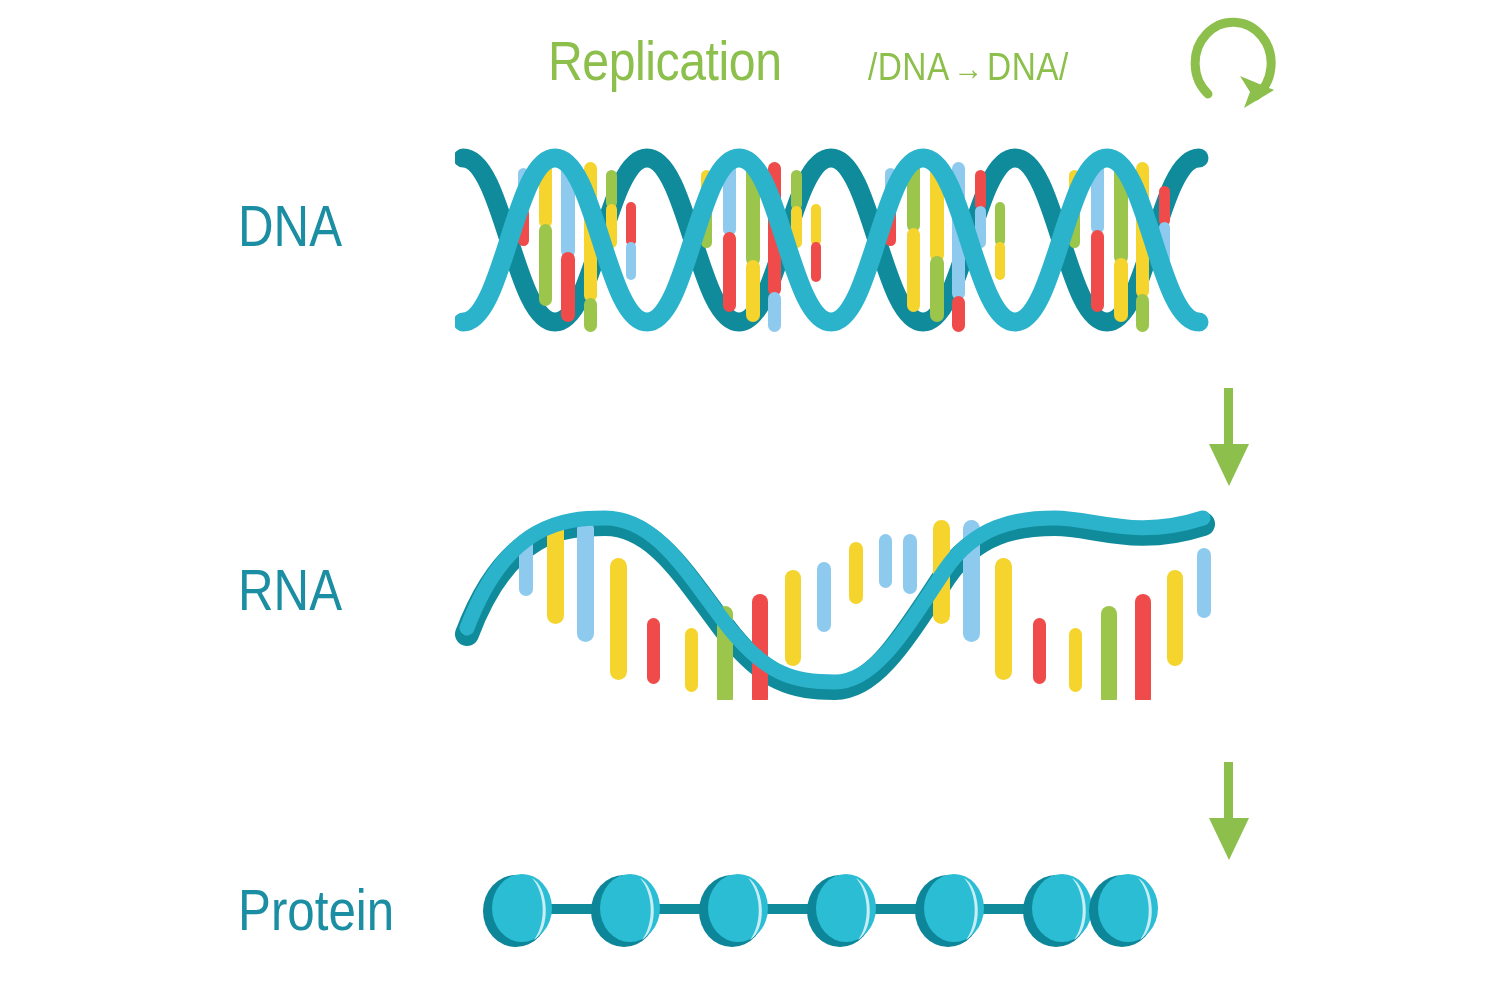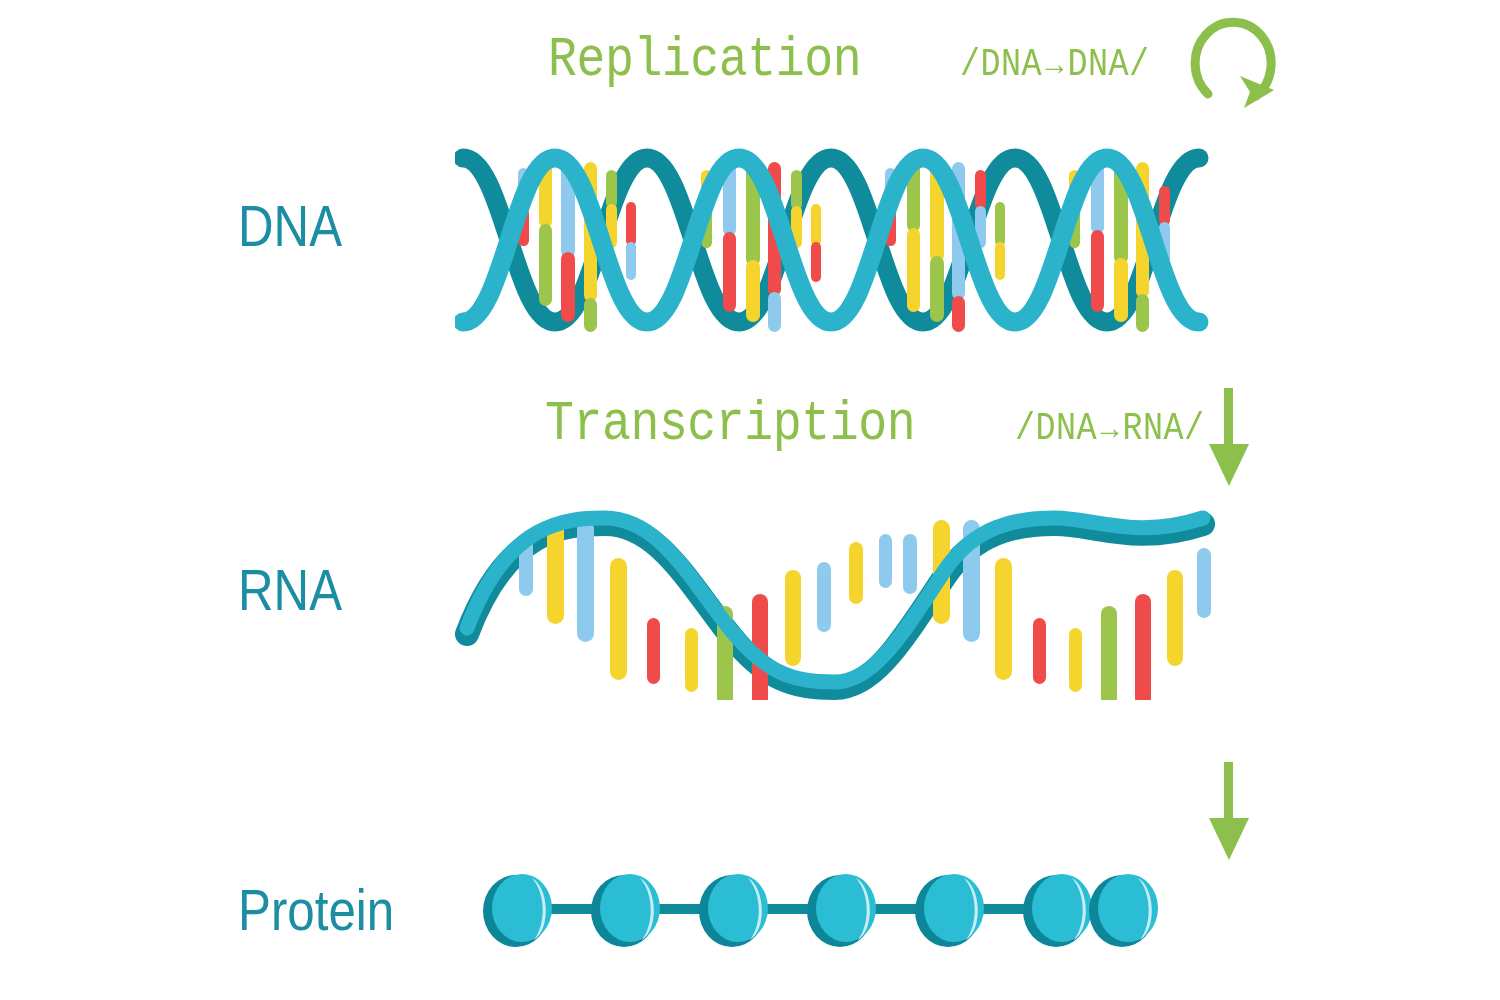--- a/index.html
+++ b/index.html
@@ -15,21 +15,20 @@
     overflow: hidden;
     font-family: "Liberation Sans", sans-serif;
   }
 
   
   .step-row {
     position: absolute;
     display: flex;
     align-items: baseline;
     white-space: nowrap;
-    font-family: Liberation Mono, monospace;
   }
   .step-name {
     color: #8CBF4B;
     font-size: 56px;
     font-weight: 400;
     letter-spacing: -0.5px;
     transform: scaleX(0.86);
     transform-origin: left center;
   }
   .step-formula {
@@ -203,27 +202,20 @@
                C 140 18, 152 182, 192 182
                C 232 182, 244 18, 284 18
                C 324 18, 336 182, 376 182
                C 416 182, 428 18, 468 18
                C 508 18, 520 182, 560 182
                C 600 182, 612 18, 652 18
                C 692 18, 704 182, 744 182" fill="none" stroke="#2BB3CC" stroke-width="19" stroke-linecap="round"></path>
     </g>
   </svg>
 
-  <div class="step-row" style="left:545px; top:392px;">
-    <span class="step-name">Transcription</span>
-    <span style="display:inline-block;width:40px"></span>
-    <span class="step-formula">
-      <span>/DNA</span><span class="arrow-glyph">→</span><span>RNA/</span>
-    </span>
-  </div>
 
   <svg class="gfx" style="left:1203px; top:388px;" width="52" height="98" viewBox="0 0 52 98">
     <rect x="21" y="0" width="9" height="62" fill="#8CBF4B"></rect>
     <path d="M 6 56 L 46 56 L 26 98 Z" fill="#8CBF4B"></path>
   </svg>
 
   <div class="mol-label" style="left:238px; top:556px;">RNA</div>
 
   <svg class="gfx" style="left:455px; top:500px;" width="760" height="200" viewBox="0 0 760 200">
     <defs>

